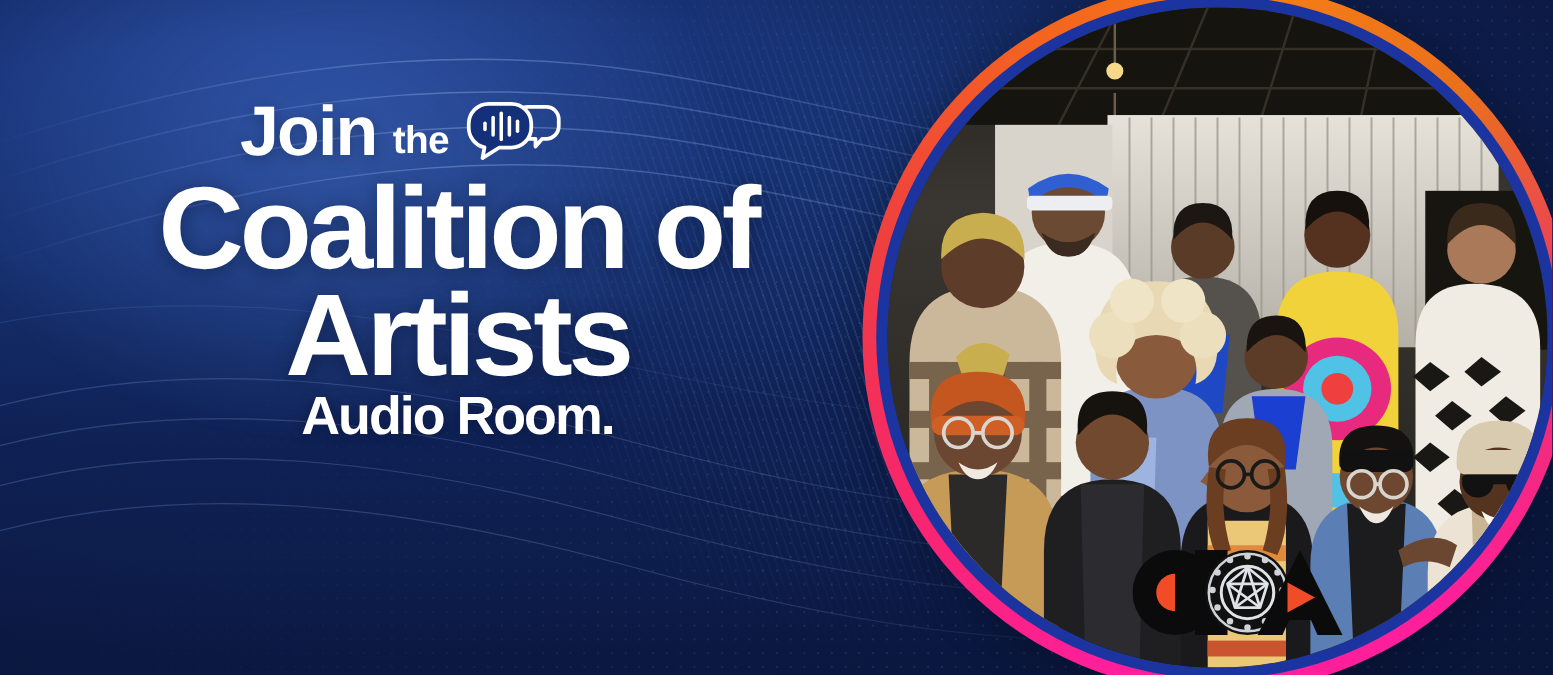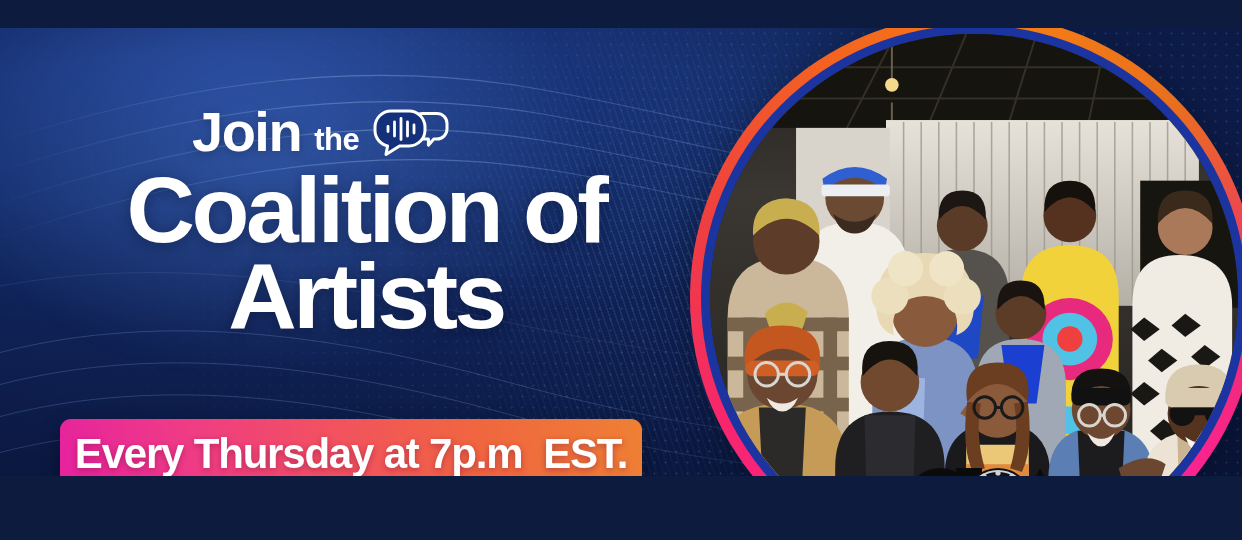--- a/index.html
+++ b/index.html
@@ -1,26 +1,25 @@
 <!DOCTYPE html>
 <html><head>
 <meta charset="utf-8">
 <style>
   * { margin:0; padding:0; box-sizing:border-box; }
   html,body { background:#0d1b3e; }
 
   .banner{
     position:relative;
     width:1242px;
-    height:448px;
+    height:540px;
     overflow:hidden;
     font-family:"Liberation Sans", sans-serif;
     background:
       radial-gradient(120% 95% at 18% 8%, #1d3a86 0%, #16306f 34%, #0f2154 62%, #0b1943 100%);
-    margin-top: 28px;
   }
 
   
   .bg-dots{
     position:absolute; inset:0;
     background-image:radial-gradient(rgba(120,175,255,.30) 1.1px, transparent 1.2px);
     background-size:11px 11px;
     opacity:.55;
     -webkit-mask-image:linear-gradient(115deg, rgba(0,0,0,0) 12%, rgba(0,0,0,.25) 30%, rgba(0,0,0,.95) 62%, rgba(0,0,0,1) 100%);
             mask-image:linear-gradient(115deg, rgba(0,0,0,0) 12%, rgba(0,0,0,.25) 30%, rgba(0,0,0,.95) 62%, rgba(0,0,0,1) 100%);
@@ -187,24 +186,22 @@
           </g>
         </svg>
       </span>
     </div>
 
     <div class="headline">
       <span class="line l1">Coalition of</span>
       <span class="line l2">Artists</span>
     </div>
 
-
-    <div class="cta">
-      <span class="cta-label">Every Thursday at 7p.m  EST.</span>
-    </div>
+    <div class="subline">Audio Room.</div>
+
   </div>
 
   <div class="photo-wrap">
     <div class="photo-ring-inner">
       <div class="photo">
 
         <svg viewBox="0 0 540 540" preserveAspectRatio="xMidYMid slice">
           <defs>
             <linearGradient id="room" x1="0" y1="0" x2="0" y2="1">
               <stop offset="0%" stop-color="#23211f"></stop>

